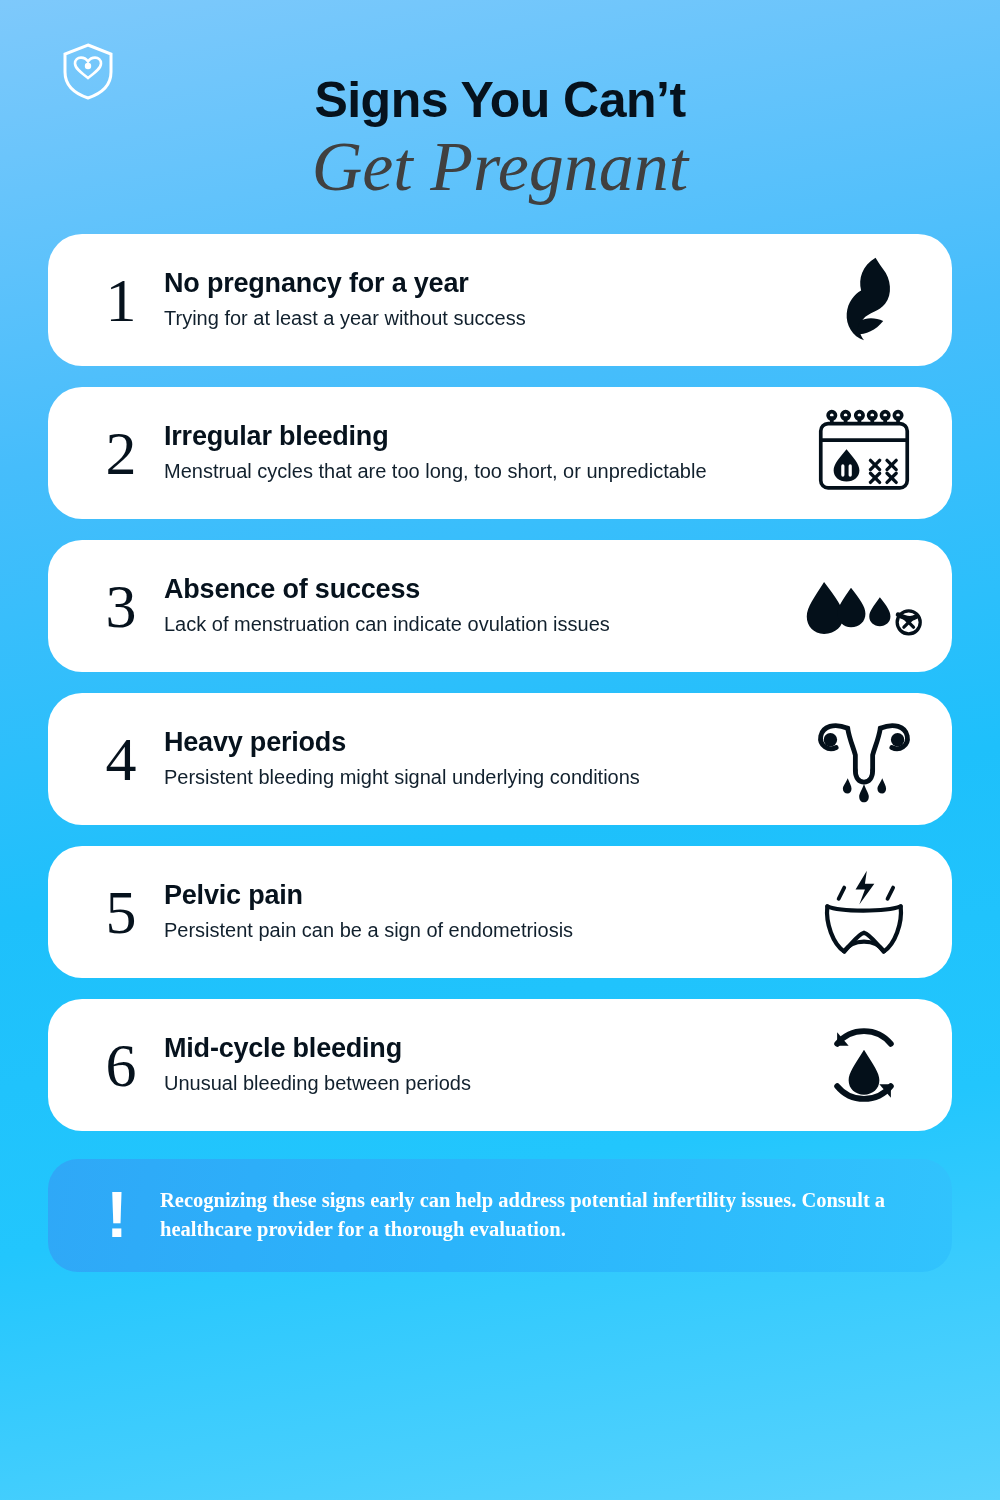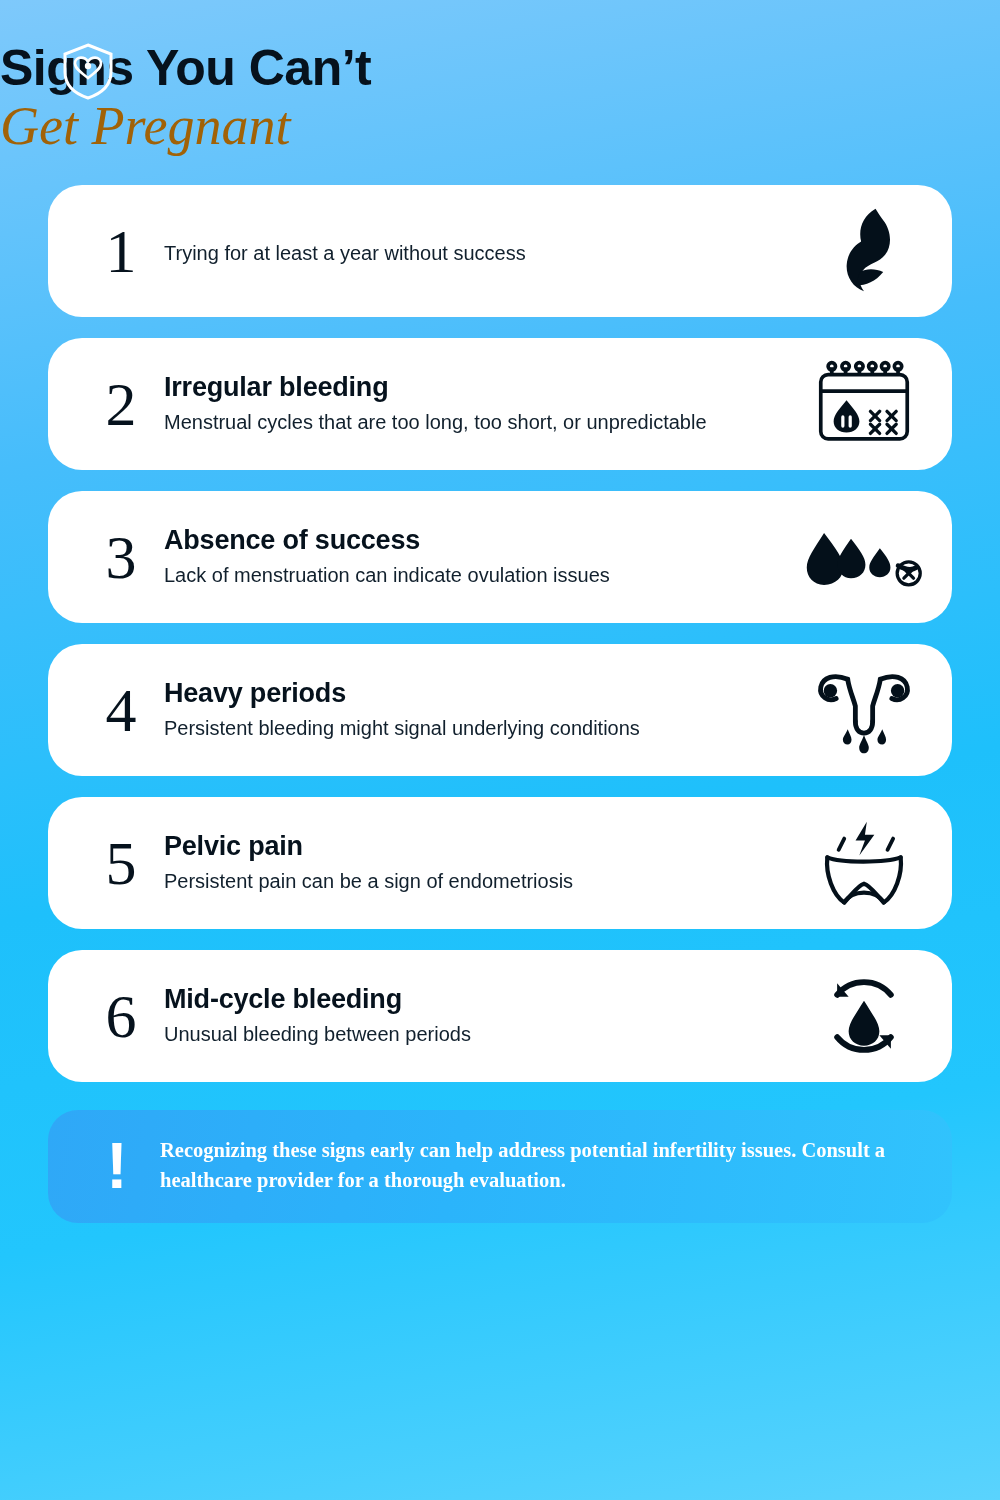--- a/index.html
+++ b/index.html
@@ -19,35 +19,36 @@
   .logo {
     position: absolute;
     top: 42px;
     left: 62px;
     width: 52px;
     height: 58px;
   }
 
   
   .header {
-    padding-top: 42px;
+    padding-top: 74px;
+    text-align: center;
   }
   .title-line1 {
     font-size: 50px;
     font-weight: bold;
     letter-spacing: -0.5px;
     line-height: 1.05;
     color: #06121d;
   }
   .title-line2 {
     font-family: "Liberation Serif", serif;
     font-style: italic;
-    font-size: 54px;
+    font-size: 70px;
     line-height: 1.08;
-    color: #a16207;
+    color: #404040;
     margin-top: 2px;
   }
   .subtitle {
     margin: 22px auto 0;
     width: 800px;
     font-size: 25.5px;
     line-height: 1.5;
     color: #06121d;
   }
 
@@ -142,20 +143,21 @@
 <div class="header">
   <div class="title-line1">Signs You Can’t</div>
   <div class="title-line2">Get Pregnant</div>
 </div>
 
 <div class="cards">
 
   <div class="card">
     <div class="num">1</div>
     <div class="texts">
+      <div class="card-title">No pregnancy for a year</div>
       <div class="card-desc">Trying for at least a year without success</div>
     </div>
     <div class="card-icon">
       <svg viewBox="0 0 100 100" width="96" height="96" aria-hidden="true">
         <path d="M62 6 C48 14 44 28 47 40 C40 44 33 52 32 64 C31 76 38 88 50 92 C44 84 44 76 49 70 C55 63 66 62 72 54 C80 44 78 28 70 18 C67 14 64 9 62 6 Z" fill="#04101a"></path>
         <path d="M46 72 C52 68 62 68 70 72 C62 82 52 86 42 86 C43 80 44 75 46 72 Z" fill="#04101a"></path>
       </svg>
     </div>
   </div>
 

